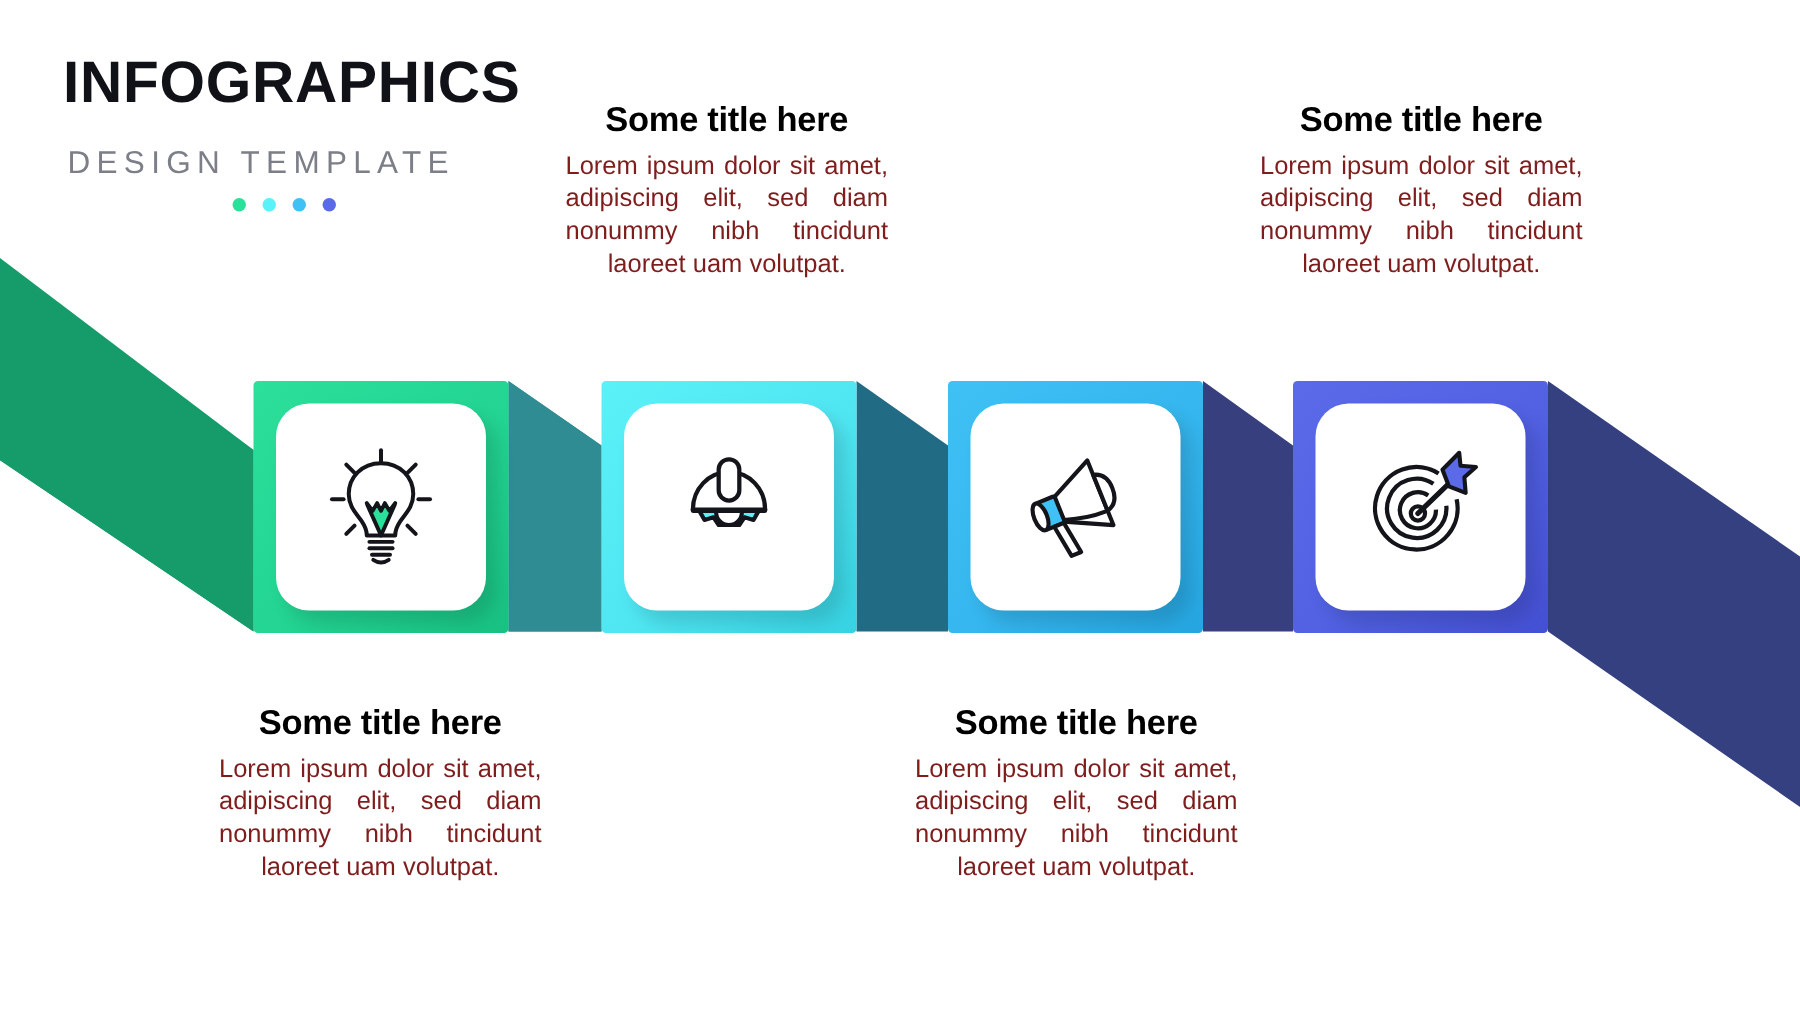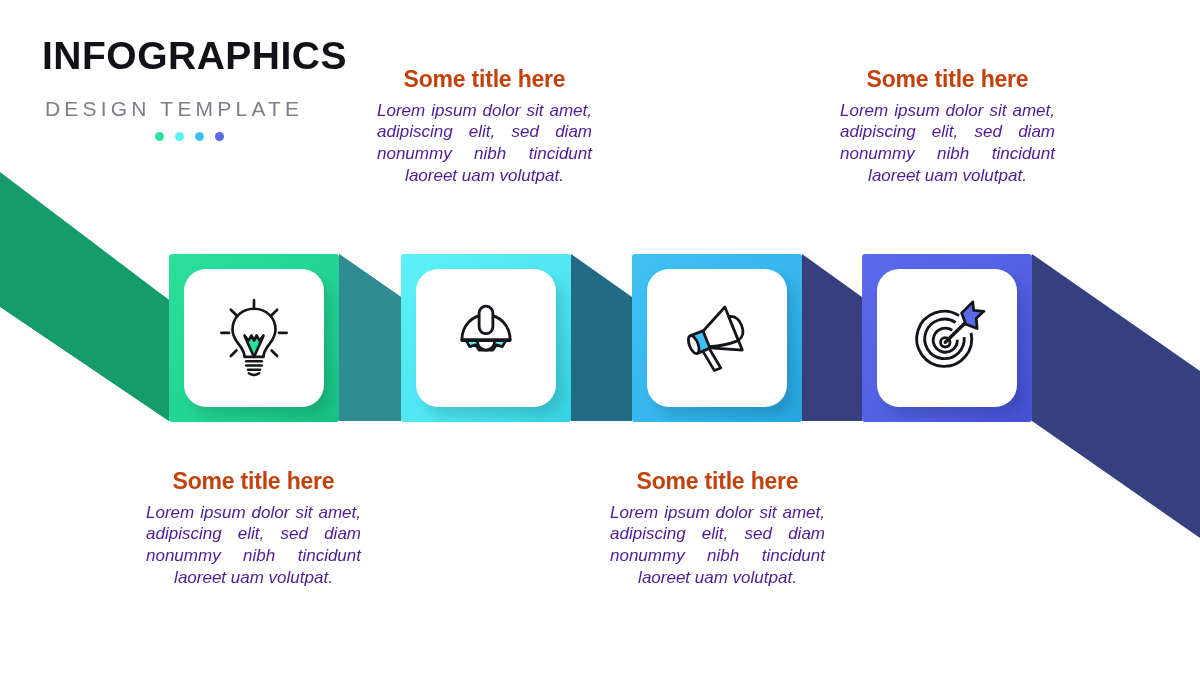--- a/index.html
+++ b/index.html
@@ -40,25 +40,25 @@
     box-shadow:7px 8px 11px rgba(0,0,0,0.13);
     display:flex;align-items:center;justify-content:center;
     z-index:2;
   }
   .tile svg{display:block;}
 
   
   .txt{position:absolute;z-index:5;width:215px;}
   .txt h3{
     margin:0 0 6px 0;font-size:23px;font-weight:bold;
-    color:#c2410c;letter-spacing:-0.2px;line-height:1.2;
+    color:#000000;letter-spacing:-0.2px;line-height:1.2;
   }
   .txt p{
-    margin:0;font-size:17px;line-height:1.28;color:#4c1d95;
-    text-align:justify;text-align-last:center;font-style:italic;
+    margin:0;font-size:17px;line-height:1.28;color:#7f1d1d;
+    text-align:justify;text-align-last:center;
   }
   .txt.center h3{text-align:center;}
 </style>
 </head>
 <body>
 
 <div class="stage">
 
   <svg class="ribbons" viewBox="0 0 1200 675">
     <defs>

